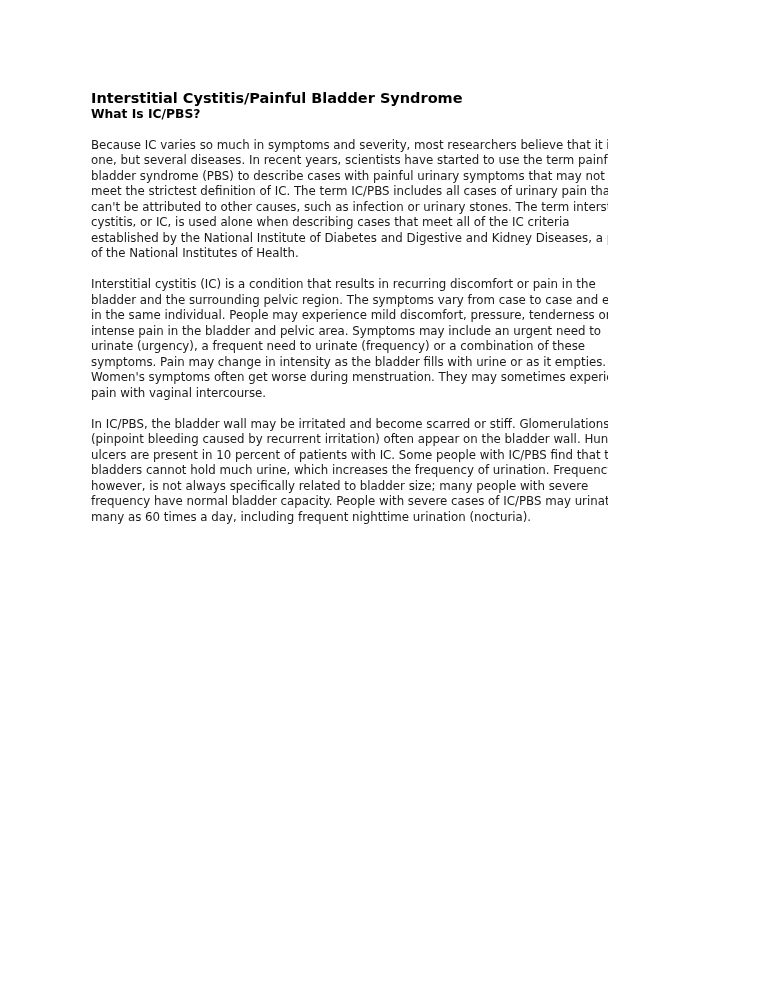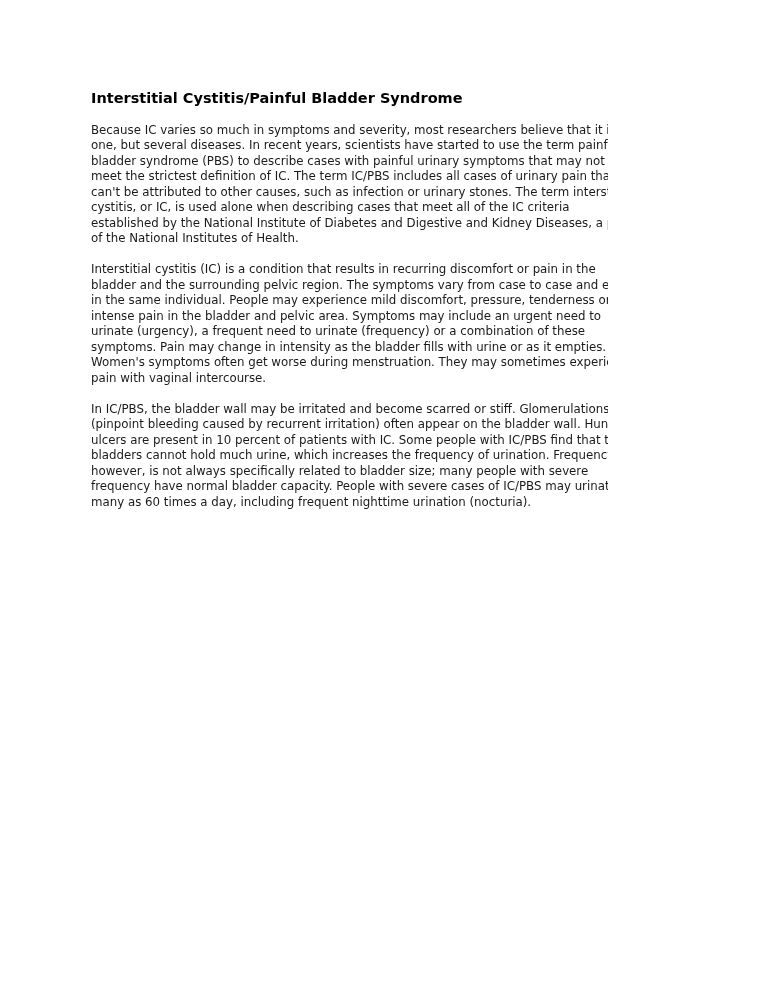--- a/index.html
+++ b/index.html
@@ -46,20 +46,21 @@
     color: #1a1a1a;
     white-space: pre;
   }
 </style>
 </head>
 <body>
 
 <div class="page">
   <main class="content">
     <h1 class="doc-title">Interstitial Cystitis/Painful Bladder Syndrome</h1>
+    <h2 class="doc-subtitle">What Is IC/PBS?</h2>
     <p class="para">Because IC varies so much in symptoms and severity, most researchers believe that it is not
 one, but several diseases. In recent years, scientists have started to use the term painful
 bladder syndrome (PBS) to describe cases with painful urinary symptoms that may not
 meet the strictest definition of IC. The term IC/PBS includes all cases of urinary pain that
 can't be attributed to other causes, such as infection or urinary stones. The term interstitial
 cystitis, or IC, is used alone when describing cases that meet all of the IC criteria
 established by the National Institute of Diabetes and Digestive and Kidney Diseases, a part
 of the National Institutes of Health.</p>
     <p class="para">Interstitial cystitis (IC) is a condition that results in recurring discomfort or pain in the
 bladder and the surrounding pelvic region. The symptoms vary from case to case and even

